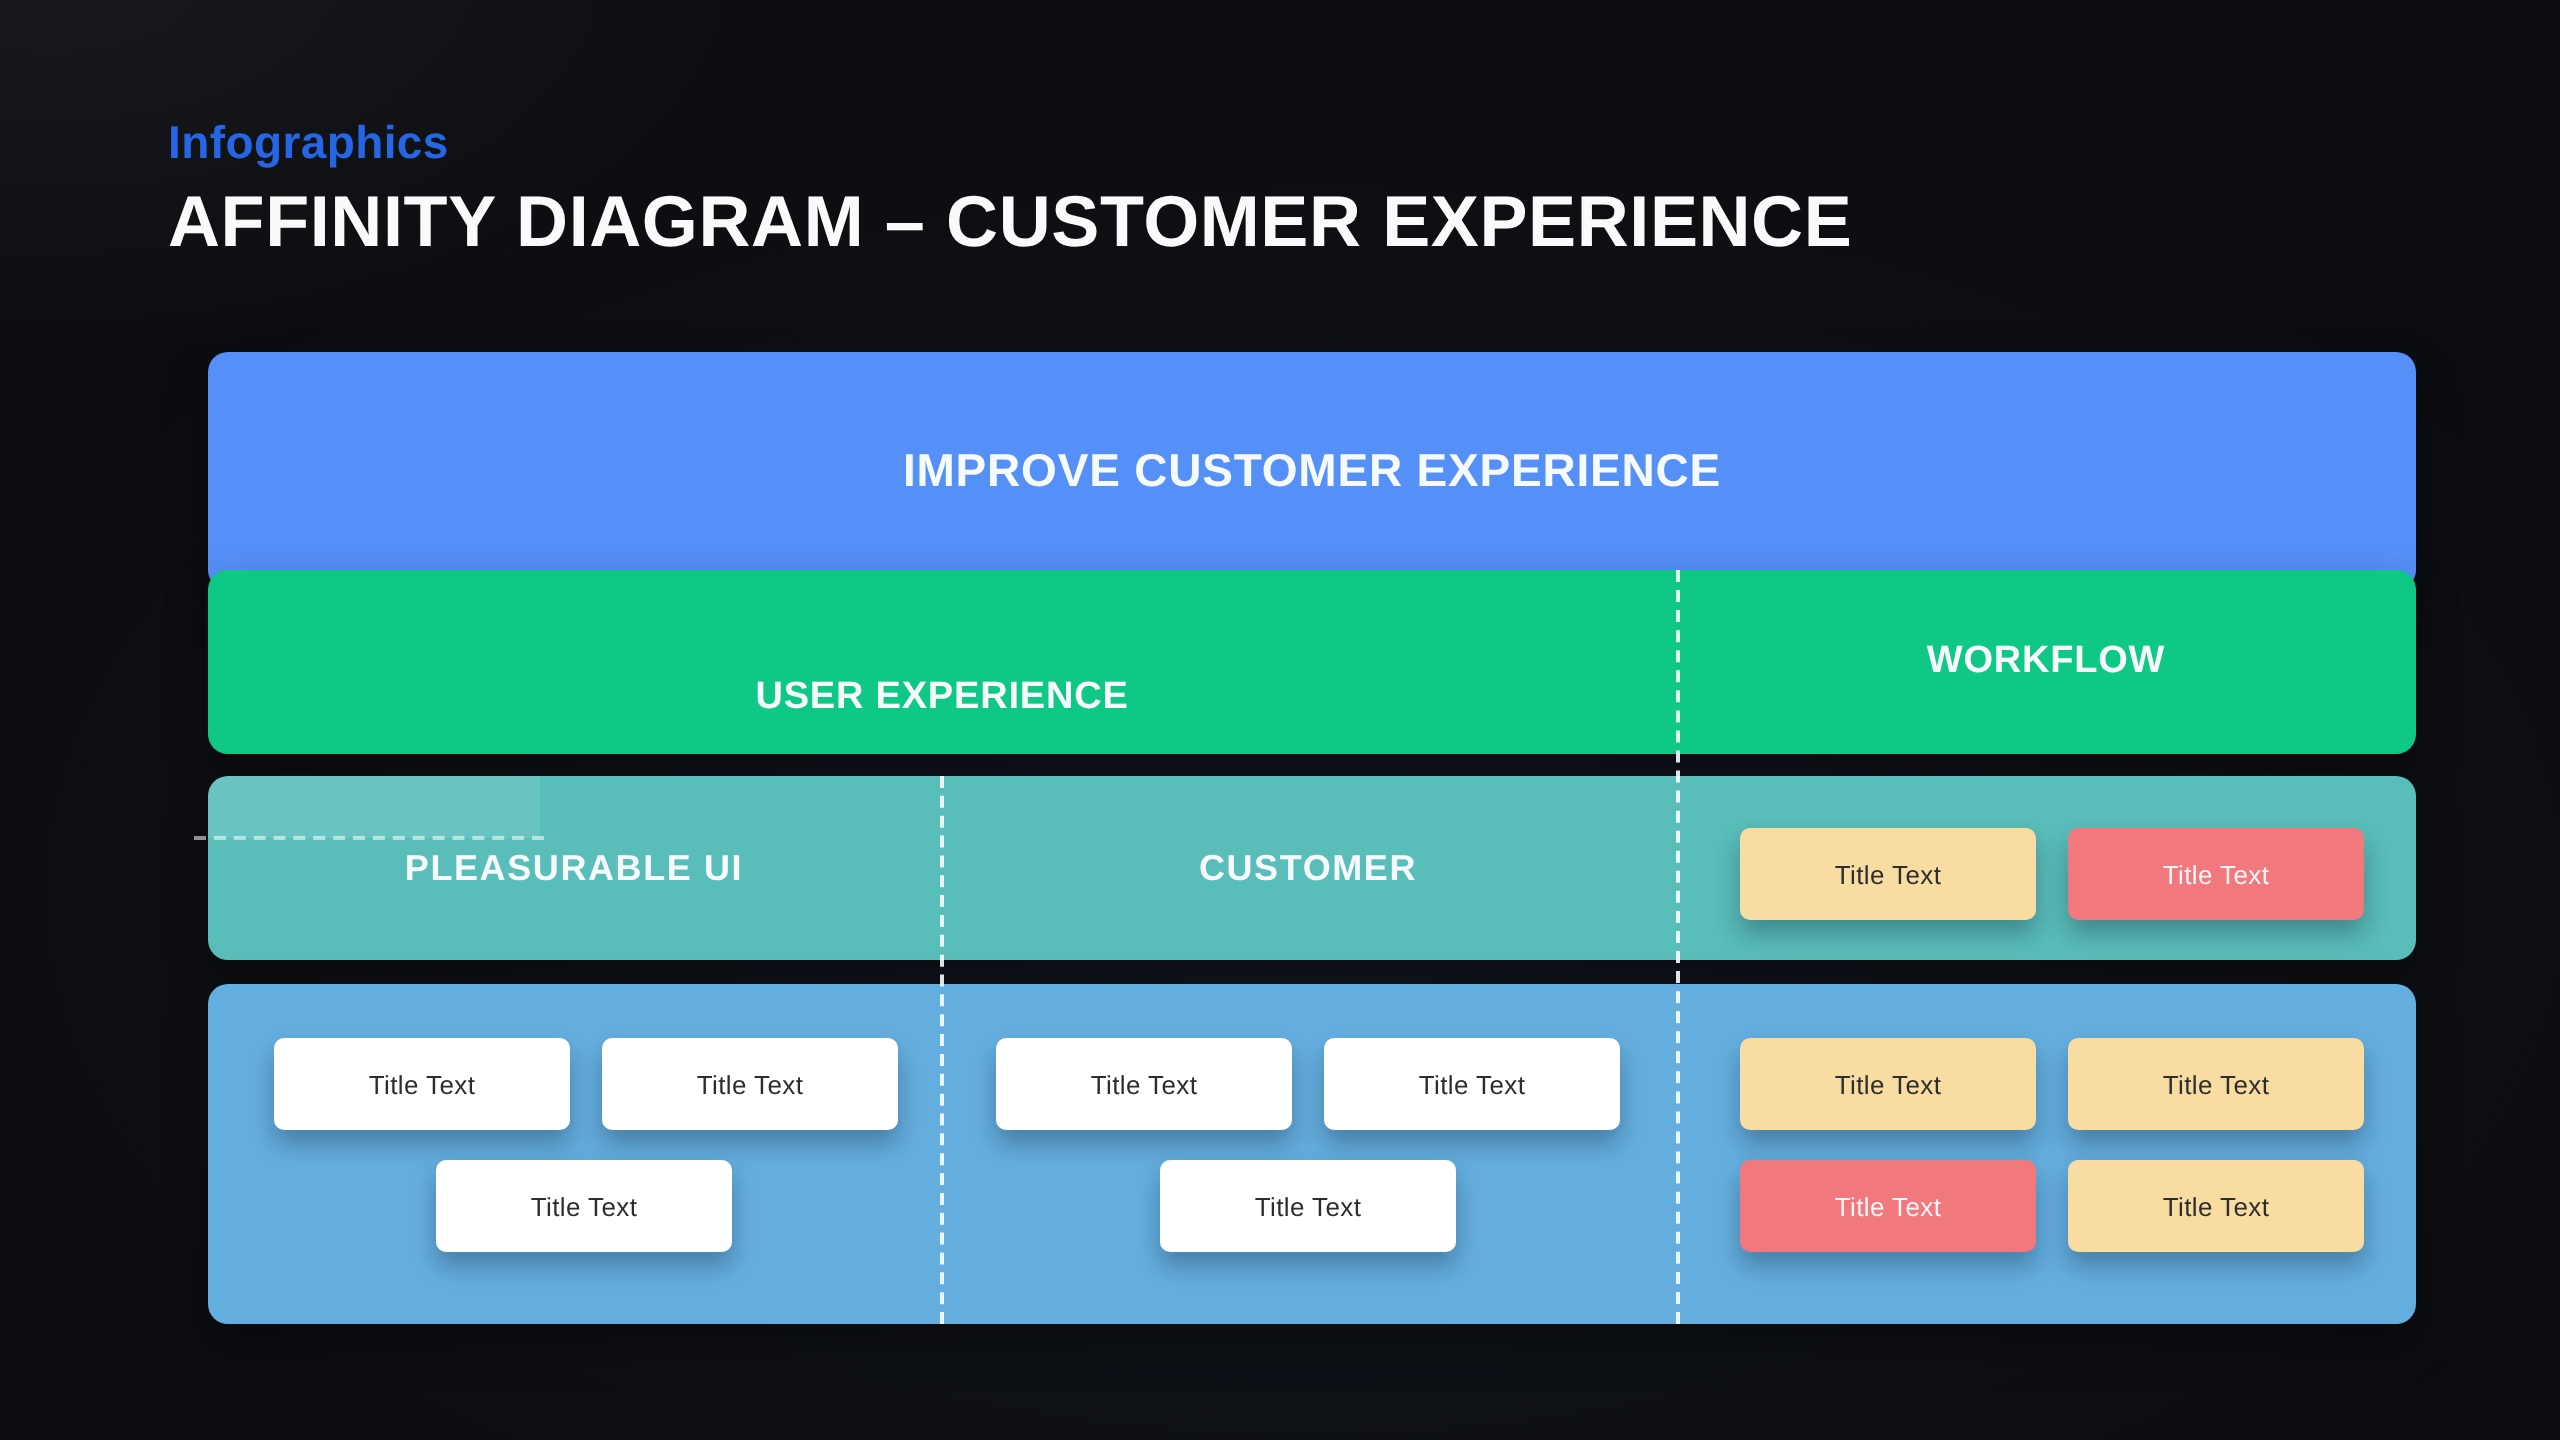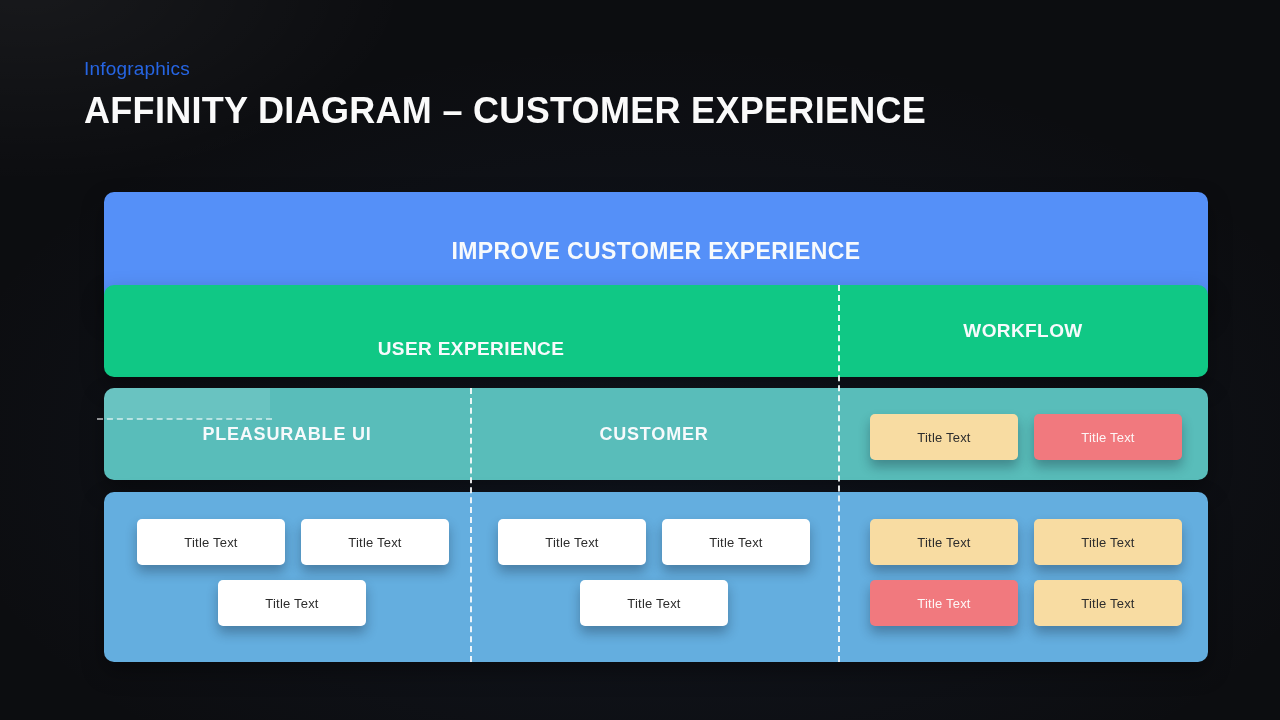--- a/index.html
+++ b/index.html
@@ -14,22 +14,22 @@
     overflow: hidden;
     background:
       radial-gradient(620px 320px at 2% -2%, rgba(255,255,255,0.05), transparent 62%),
       radial-gradient(1000px 560px at 51% 62%, rgba(76,116,190,0.10), transparent 72%),
       #0c0d10;
   }
 
   .eyebrow {
     position: absolute;
     left: 84px; top: 58px;
-    font-size: 19px;
-    font-weight: 400;
+    font-size: 23px;
+    font-weight: 700;
     color: #2665E3;
     letter-spacing: 0.2px;
     text-align: right;
   }
 
   .title {
     position: absolute;
     left: 84px; top: 90px;
     font-size: 36px;
     font-weight: 700;
@@ -40,21 +40,21 @@
 
   .bar {
     position: absolute;
     left: 104px;
     width: 1104px;
     border-radius: 10px;
     box-shadow: 0 10px 22px rgba(0,0,0,0.35);
     display: flex;
     align-items: stretch;
   }
-  .bar-goal          { top: 192px; height: 119px; }
+  .bar-goal          { top: 176px; height: 119px; }
   .bar-categories    { top: 285px; height: 92px; }
   .bar-subcategories { top: 388px; height: 92px; }
   .bar-notes         { top: 492px; height: 170px; }
 
   .seg {
     display: flex;
     align-items: center;
     justify-content: center;
   }
   .seg-full        { width: 100%; }

